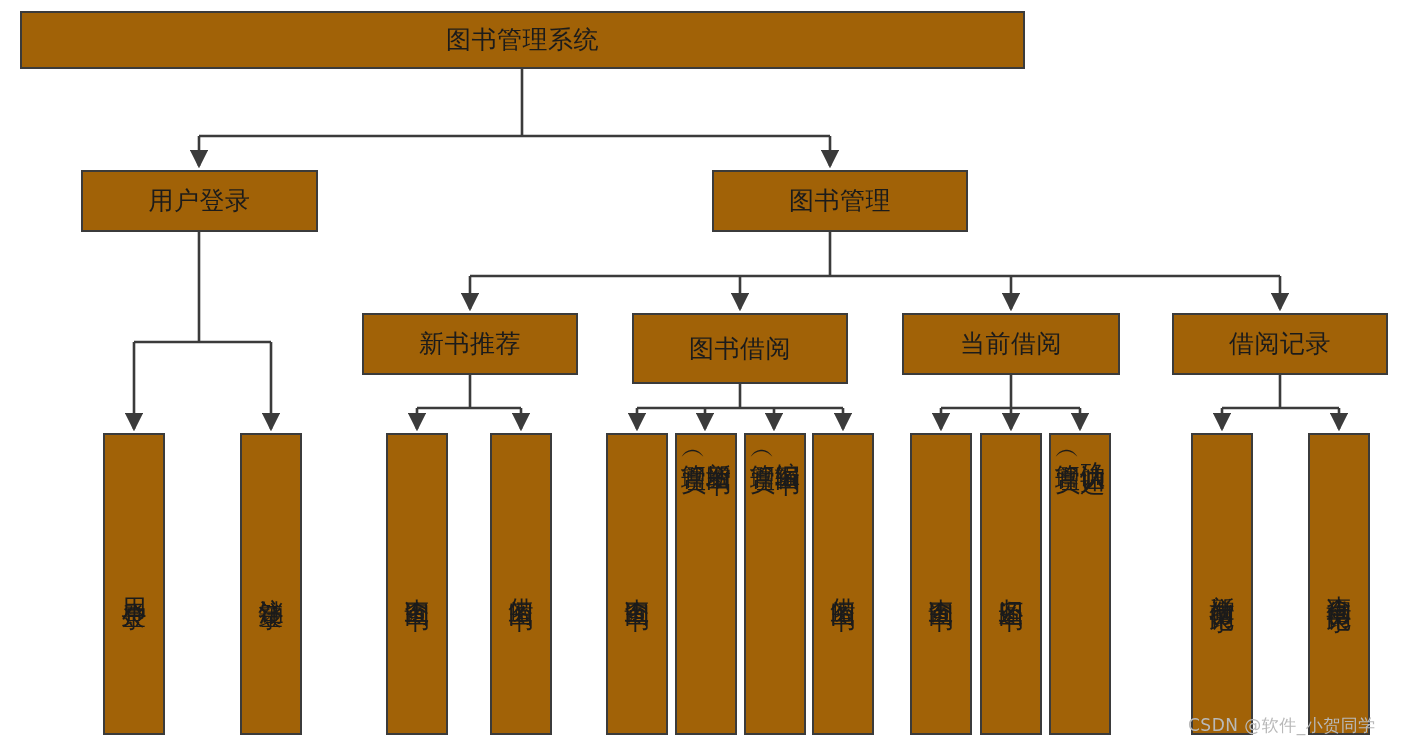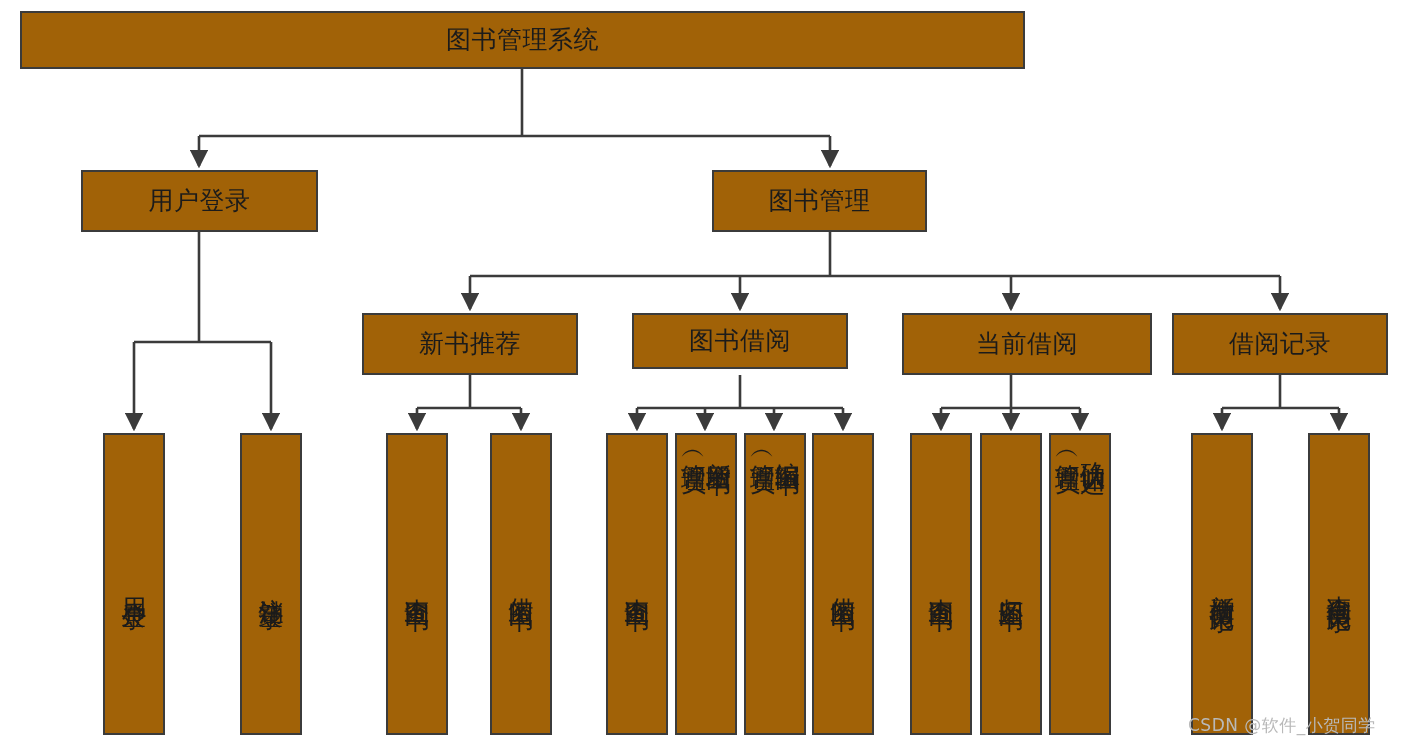--- a/index.html
+++ b/index.html
@@ -133,31 +133,31 @@
     </g>
   </svg>
 
   <div class="node root horiz" style="left:20px; top:11px; width:1005px; height:58px;">
     <span class="lbl">图书管理系统</span>
   </div>
 
   <div class="node horiz" style="left:81px; top:170px; width:237px; height:62px;">
     <span class="lbl">用户登录</span>
   </div>
-  <div class="node horiz" style="left:712px; top:170px; width:215px; height:62px;">
+  <div class="node horiz" style="left:712px; top:170px; width:256px; height:62px;">
     <span class="lbl">图书管理</span>
   </div>
 
   <div class="node horiz" style="left:362px; top:313px; width:216px; height:62px;font-family:Liberation Serif, serif;">
     <span class="lbl">新书推荐</span>
   </div>
-  <div class="node horiz" style="left:632px; top:313px; width:216px; height:56px;">
+  <div class="node horiz" style="left:632px; top:313px; width:216px; height:71px;">
     <span class="lbl">图书借阅</span>
   </div>
-  <div class="node horiz" style="left:902px; top:313px; width:250px; height:62px;">
+  <div class="node horiz" style="left:902px; top:313px; width:218px; height:62px;">
     <span class="lbl">当前借阅</span>
   </div>
   <div class="node horiz" style="left:1172px; top:313px; width:216px; height:62px;">
     <span class="lbl">借阅记录</span>
   </div>
 
   <div class="node vert center-text" style="left:103px; top:433px; width:62px; height:302px;">
     <span class="lbl">用户登录</span>
   </div>
   <div class="node vert center-text" style="left:240px; top:433px; width:62px; height:302px;">

